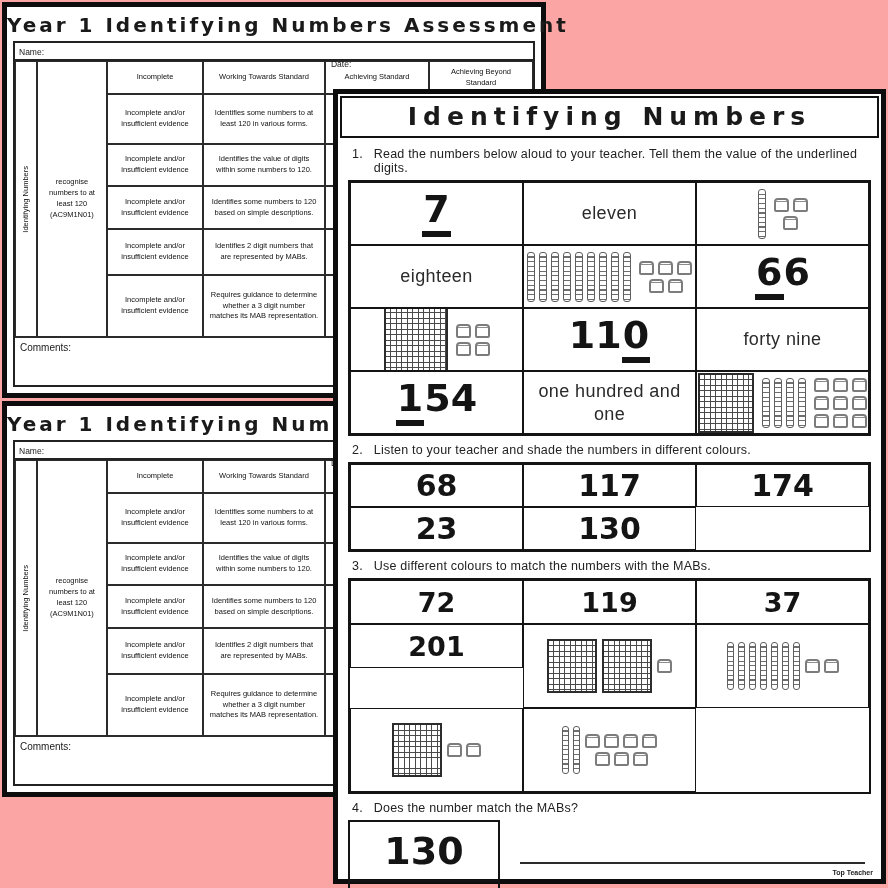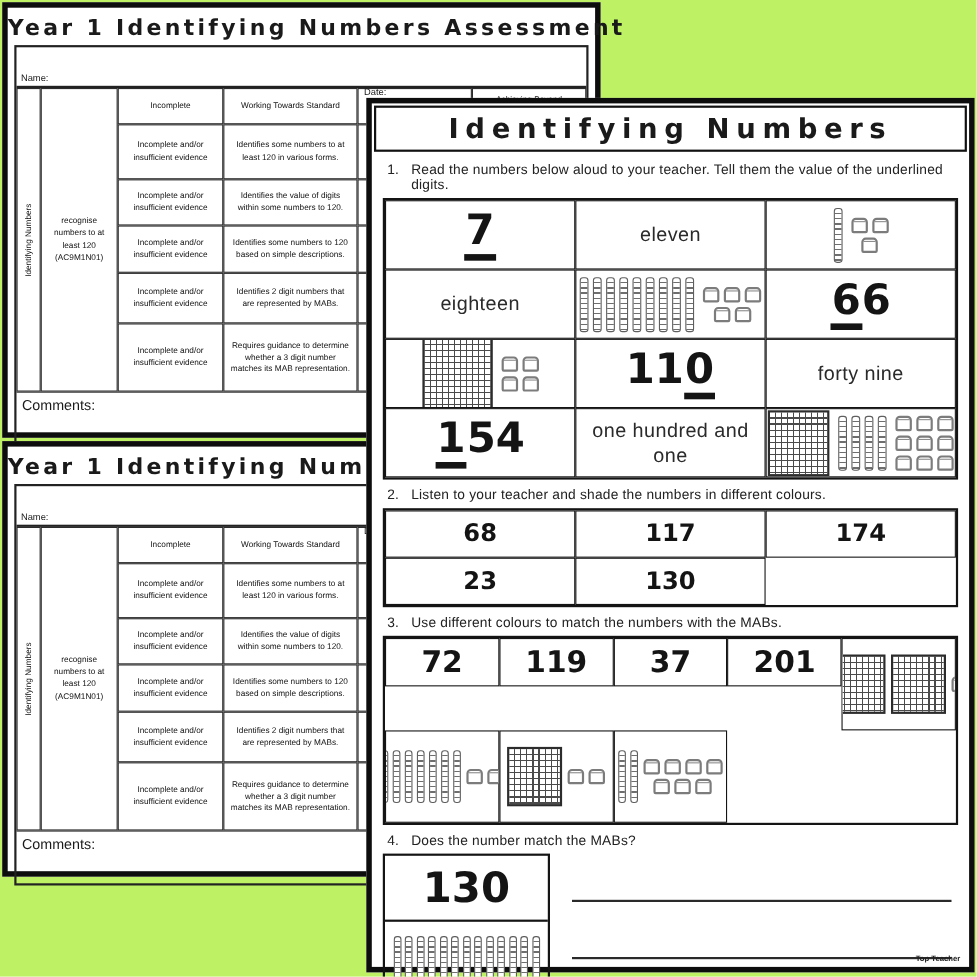--- a/index.html
+++ b/index.html
@@ -1,56 +1,56 @@
 <!DOCTYPE html>
 <html><head>
 <meta charset="utf-8">
 <style>
   * { box-sizing: border-box; margin: 0; padding: 0; }
   html,body { background:#fff; }
   body { font-family: "Liberation Sans", sans-serif; color:#1a1a1a; }
-  #canvas { position:relative; width:888px; height:888px; background:#bef264; overflow:hidden; margin:0 auto; }
+  #canvas { position:relative; width:888px; height:888px; background:#fca5a5; overflow:hidden; margin:0 auto; }
 
   
   .page { position:absolute; background:#fff; border:5px solid #0d0d0d; }
   .page1 { left:2px; top:2px; width:544px; height:396px; z-index:1; }
   .page2 { left:2px; top:401px; width:544px; height:396px; z-index:2; }
   .page3 { left:333px; top:89px; width:553px; height:795px; z-index:3; }
 
   
   .a-title { text-align:center; font-family:"DejaVu Sans", sans-serif; font-weight:bold;
              font-size:20px; letter-spacing:3px; padding:6px 0 4px; white-space:nowrap; }
   .abox { margin:0 6px; border:2px solid #222; }
-  .nrow { position:relative; height:18px; border-bottom:2px solid #222; font-size:8.5px;margin-top:19px; }
+  .nrow { position:relative; height:18px; border-bottom:2px solid #222; font-size:8.5px; }
   .nrow .nlab { position:absolute; left:4px; top:4px; }
   .nrow .dlab { position:absolute; left:61%; top:16px; }
   .atable { display:grid; grid-template-columns:22px 70px 96px 122px 104px 1fr;
             grid-template-rows:33px 50px 42px 43px 46px 62px; }
   .acell { border:1px solid #2b2b2b; display:flex; align-items:center; justify-content:center;
            text-align:center; padding:2px 5px; font-size:7.5px; line-height:1.45; color:#111; }
   .acell.side  { grid-column:1; grid-row:1/7; }
   .acell.crit  { grid-column:2; grid-row:1/7; }
   .vtext { writing-mode:vertical-rl; transform:rotate(180deg); white-space:nowrap; font-size:7.5px; }
-  .crow { border-top:1px solid #2b2b2b; height:48px; font-size:13px; padding:4px 5px; }
+  .crow { border-top:1px solid #2b2b2b; height:48px; font-size:10px; padding:4px 5px; }
 
   
   .ws-title { margin:2px; border:2px solid #111; text-align:center;
               font-family:"DejaVu Sans", sans-serif; font-weight:bold;
               font-size:25px; letter-spacing:6px; padding:4px 0 5px; }
   .ws-qlabel { display:flex; gap:11px; padding:7px 14px 5px; font-size:12.5px; color:#222; letter-spacing:0.2px; }
   .ws-grid { margin:0 10px; display:grid; border:2px solid #141414; }
   .g3 { grid-template-columns:repeat(3,1fr); }
-  .g4 { grid-template-columns:repeat(5,1fr); }
+  .g4 { grid-template-columns:repeat(3,1fr); }
   .wcell { border:1px solid #141414; display:flex; align-items:center; justify-content:center;
            text-align:center; overflow:hidden; }
   .r63 { height:63px; } .r43 { height:43px; } .r44 { height:44px; } .r84 { height:84px; }
   .bignum { font-family:"DejaVu Sans", sans-serif; font-weight:bold; font-size:38px;
             line-height:1; letter-spacing:0px; color:#141414; }
   .bignum .ul { display:inline-block; border-bottom:6px solid #141414; padding:0 1px 3px; line-height:0.95; }
-  .q2num { font-family:"DejaVu Sans", sans-serif; font-weight:bold; font-size:22px; color:#141414; }
+  .q2num { font-family:"DejaVu Sans", sans-serif; font-weight:bold; font-size:30px; color:#141414; }
   .q3num { font-family:"DejaVu Sans", sans-serif; font-weight:bold; font-size:27px; color:#141414; }
   .word  { font-size:18px; color:#2a2a2a; letter-spacing:0.4px; max-width:160px; line-height:1.25; }
 
   
   .mab { display:flex; align-items:center; justify-content:center; gap:8px; padding:3px; }
   .mab-flat { width:56px; height:60px; border:2px solid #2c2c2c; background-color:#fff; flex:0 0 auto;
       background-image:repeating-linear-gradient(to right, transparent 0 4.5px, #4a4a4a 4.5px 5.5px),
                        repeating-linear-gradient(to bottom, transparent 0 4.5px, #4a4a4a 4.5px 5.5px); }
   .mab-rods { display:flex; gap:4px; align-items:center; flex:0 0 auto; }
   .mab-rod { width:8px; height:50px; border:1.5px solid #5f5f5f; border-radius:3px; background-color:#fff;

